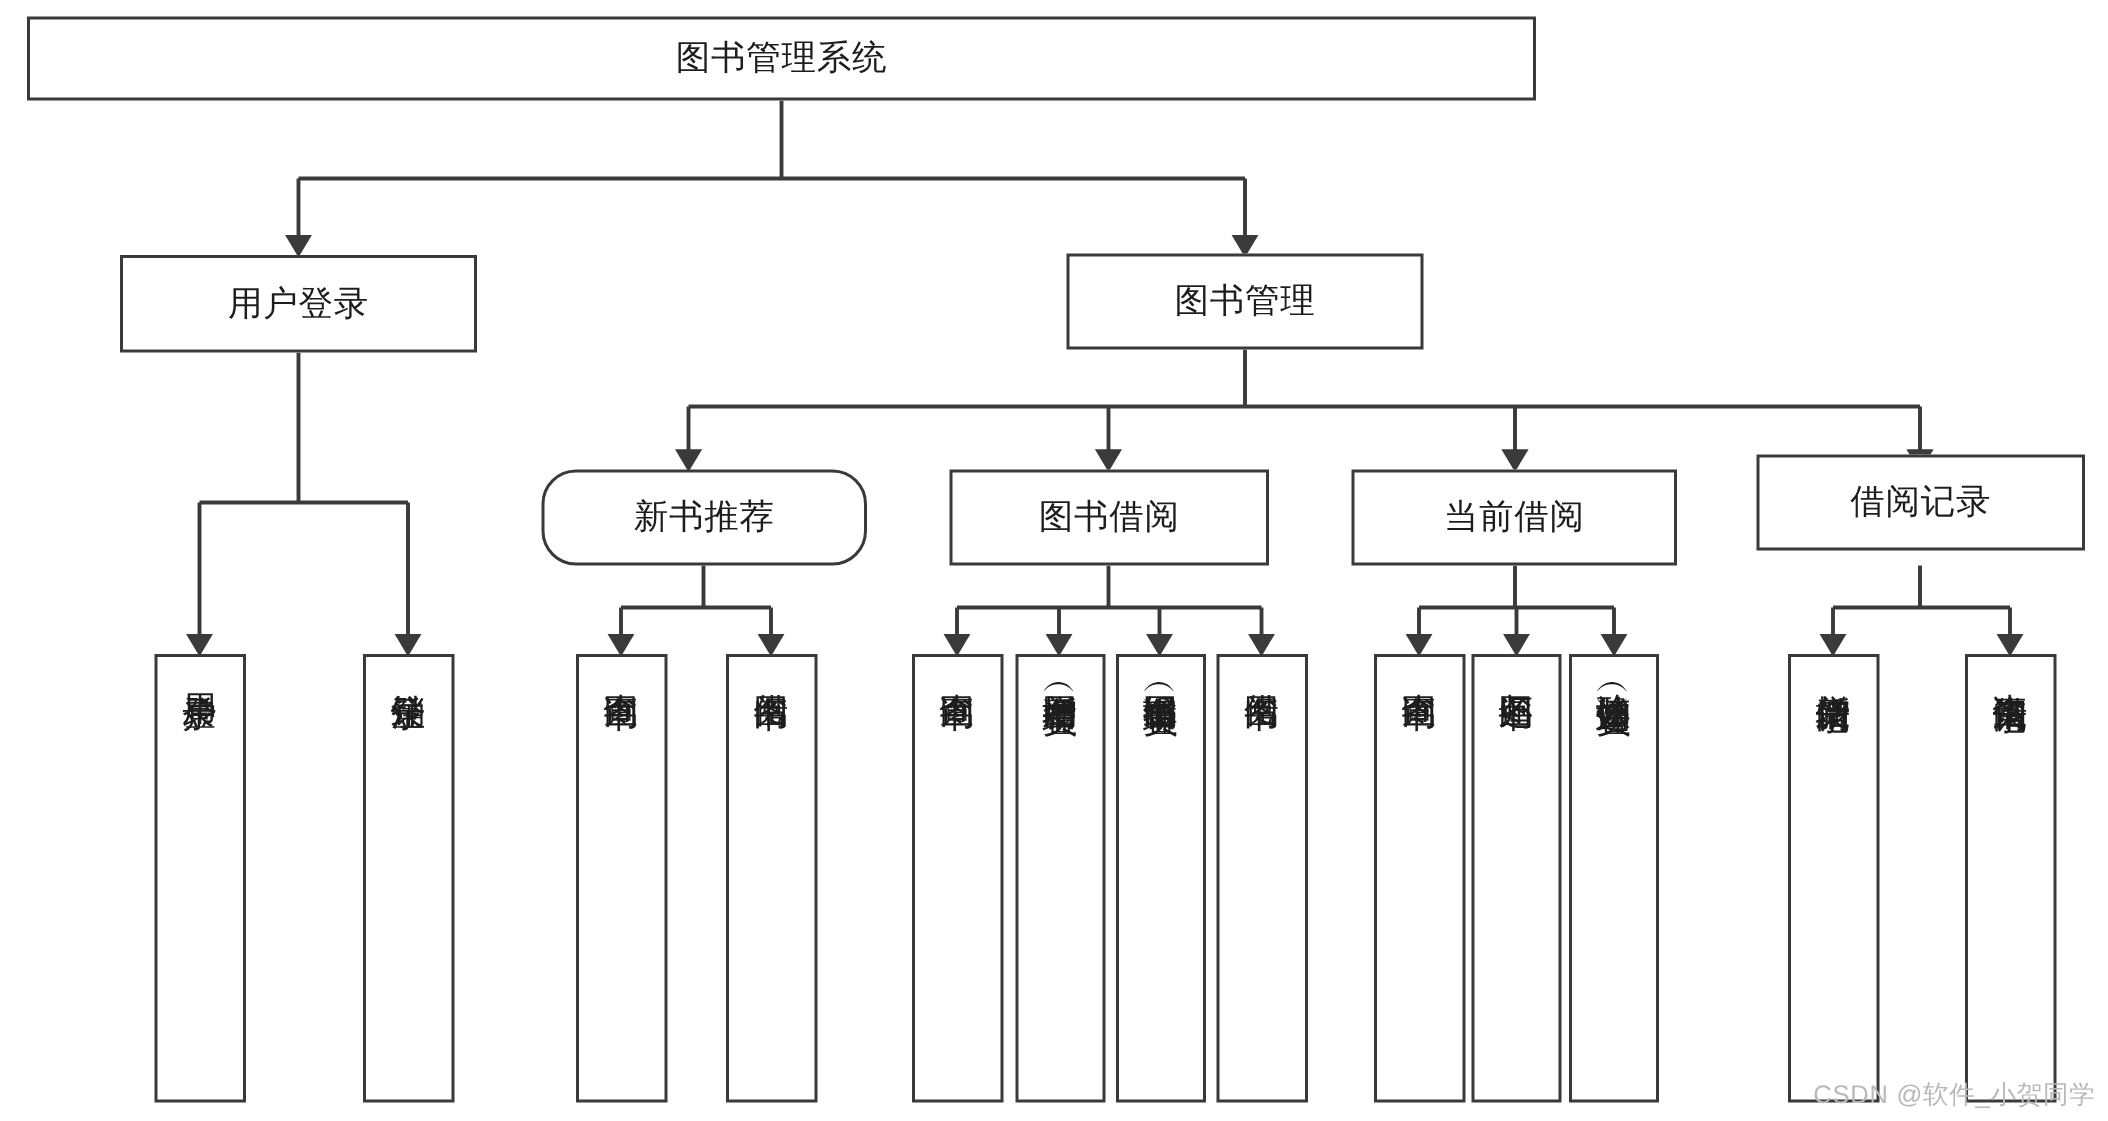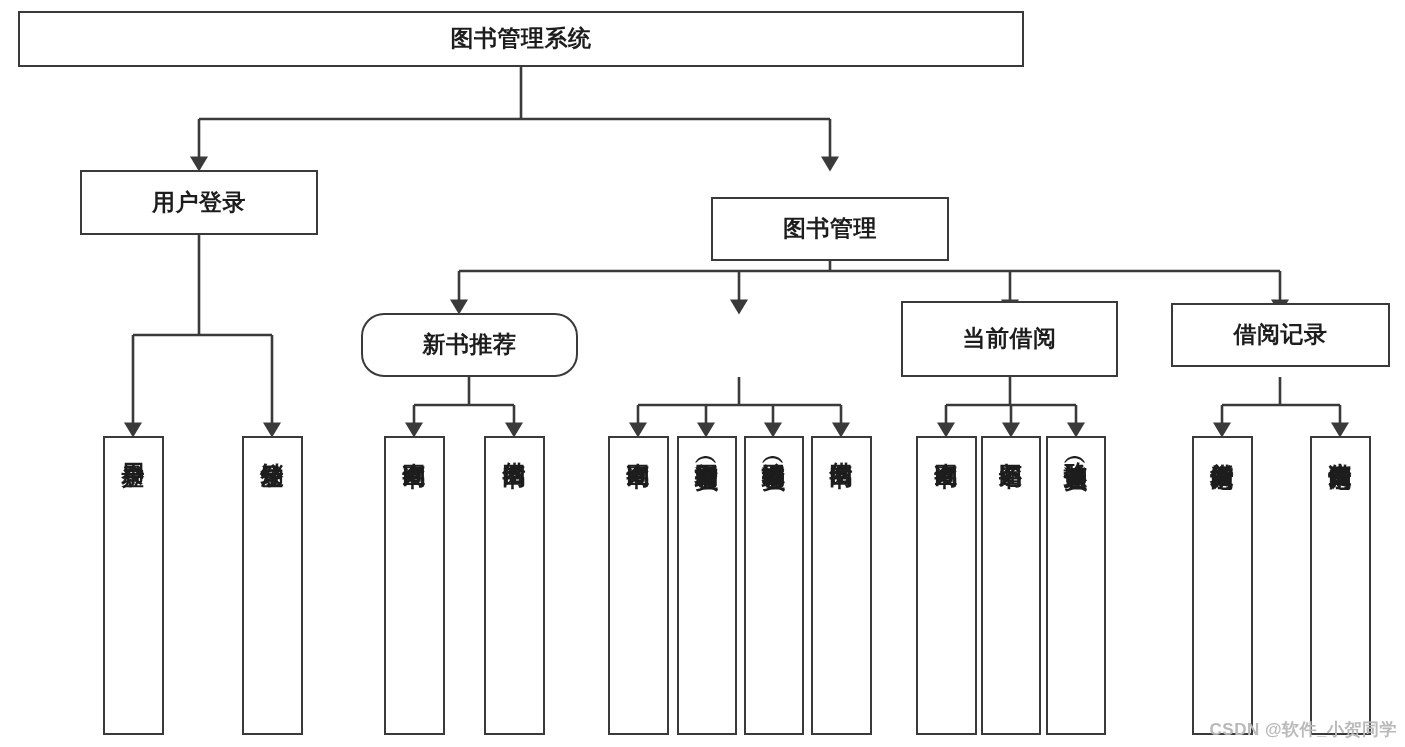--- a/index.html
+++ b/index.html
@@ -9,21 +9,20 @@
   }
   body {
     font-family: "Liberation Sans", "DejaVu Sans", sans-serif;
   }
   #canvas {
     position: relative;
     width: 1405px;
     height: 747px;
     background: #ffffff;
     overflow: hidden;
-    font-weight: bold;
   }
   svg.edges {
     position: absolute;
     left: 0;
     top: 0;
     width: 1405px;
     height: 747px;
     pointer-events: none;
   }
   .node {
@@ -132,28 +131,31 @@
     </g>
   </svg>
 
   <div class="node h title" style="left:18px; top:11px; width:1006px; height:56px;">
     <span class="label">图书管理系统</span>
   </div>
 
   <div class="node h" style="left:80px; top:170px; width:238px; height:65px;">
     <span class="label">用户登录</span>
   </div>
-  <div class="node h" style="left:711px; top:169px; width:238px; height:64px;margin-top:28px;">
+  <div class="node h" style="left:711px; top:169px; width:238px; height:64px;">
     <span class="label">图书管理</span>
   </div>
 
   <div class="node h" style="left:361px; top:313px; width:217px; height:64px;border-radius:23px;">
     <span class="label">新书推荐</span>
   </div>
-  <div class="node h" style="left:901px; top:301px; width:217px; height:76px;">
+  <div class="node h" style="left:633px; top:313px; width:213px; height:64px;">
+    <span class="label">图书借阅</span>
+  </div>
+  <div class="node h" style="left:901px; top:313px; width:217px; height:64px;">
     <span class="label">当前借阅</span>
   </div>
   <div class="node h" style="left:1171px; top:303px; width:219px; height:64px;">
     <span class="label">借阅记录</span>
   </div>
 
   <div class="node v" style="left:103px; top:436px; width:61px; height:299px;">
     <span class="label">用户登录</span>
   </div>
   <div class="node v" style="left:242px; top:436px; width:61px; height:299px;">

